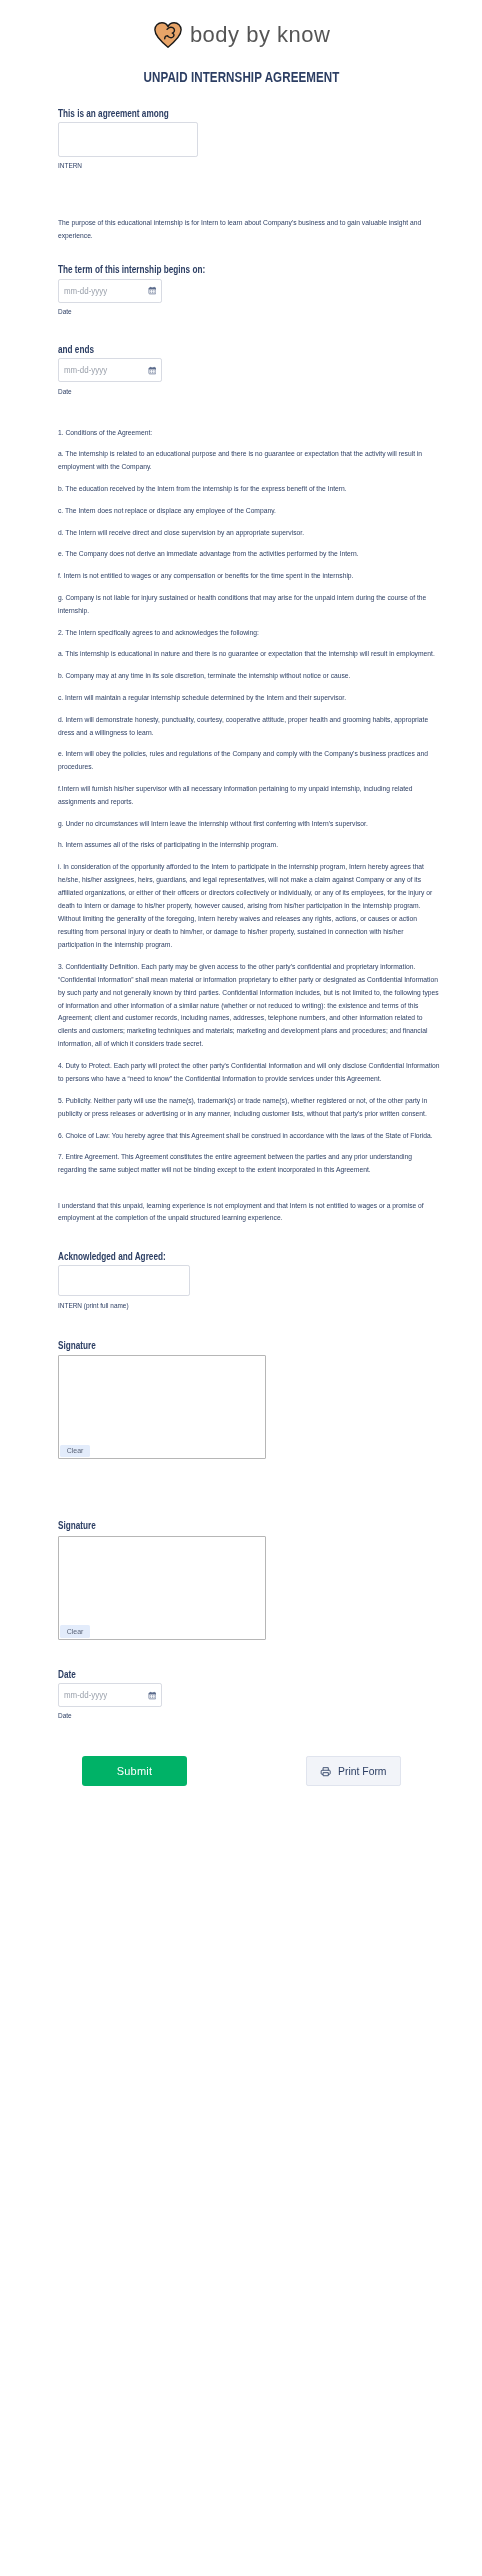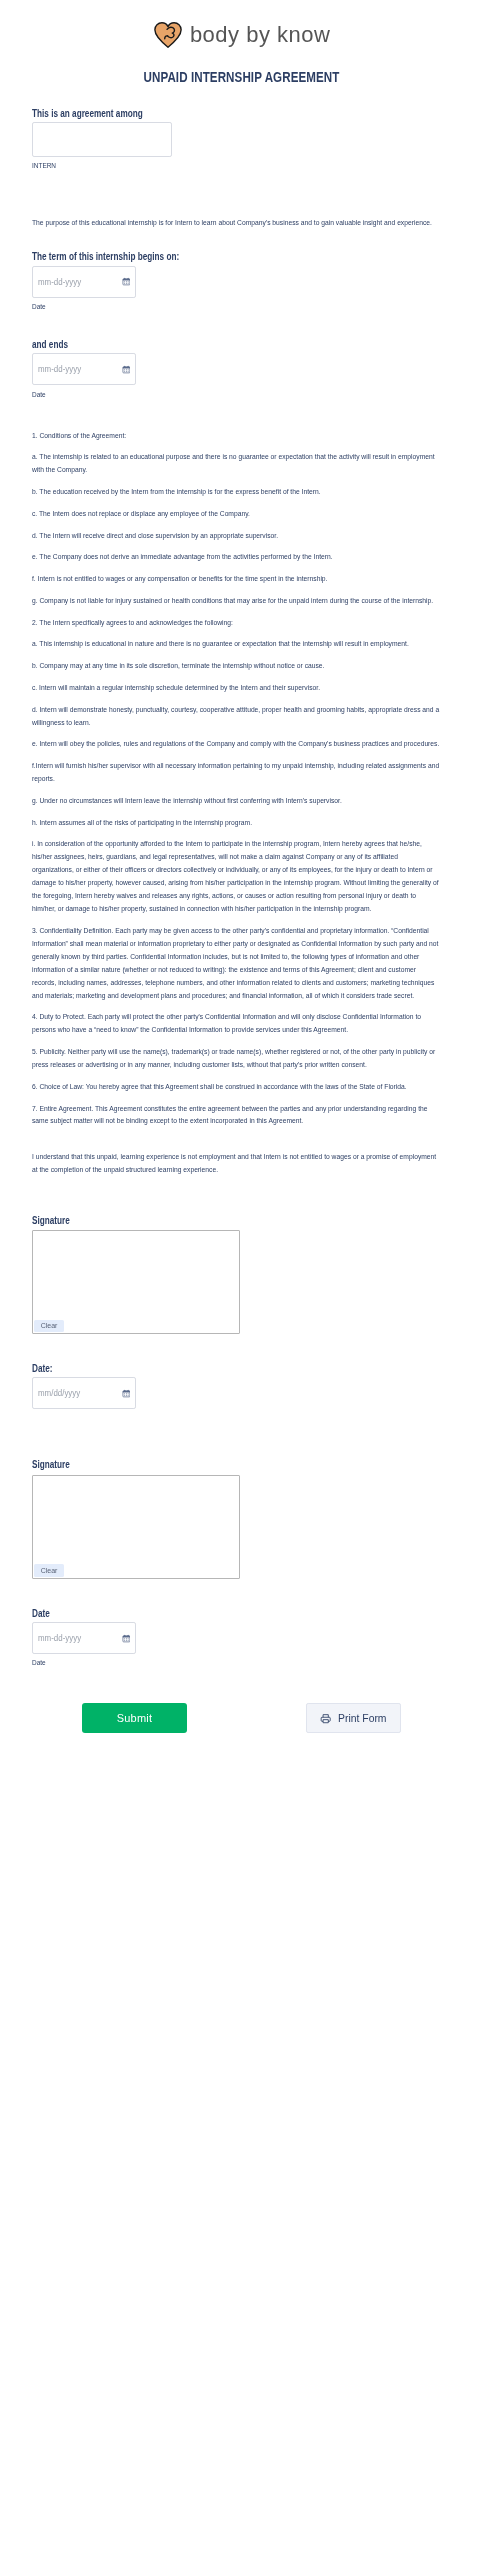--- a/index.html
+++ b/index.html
@@ -45,21 +45,21 @@
     font-size: 14.5px;
     letter-spacing: 0.1px;
     margin: 18.7px 0 0 0;
     transform: scaleX(0.80);
     transform-origin: center;
     white-space: nowrap;
   }
 
   
   .content {
-    padding-left: 32px;
+    padding-left: 58px;
     padding-right: 42px;
     padding-top: 23px;
   }
 
   .field-block { margin-bottom: 17.6px; }
 
   .q-label {
     color: #2c3e63;
     font-weight: bold;
     font-size: 10px;
@@ -88,21 +88,21 @@
     font-size: 7.5px;
     margin-top: 4.2px;
     transform: scaleX(0.86);
     transform-origin: left center;
     white-space: nowrap;
   }
 
   
   .date-input {
     width: 104px;
-    height: 32px;
+    height: 24px;
     border: 0.5px solid #d8dbe3;
     border-radius: 2.1px;
     background: #fff;
     display: flex;
     align-items: center;
     padding: 0 4.7px;
   }
   .date-ph {
     flex: 1;
     color: #9aa0ab;
@@ -305,52 +305,37 @@
       </div>
 
     <div style="height:13.5px"></div>
 
     <div class="body-text">
       <p>I understand that this unpaid, learning experience is not employment and that Intern is not entitled to wages or a promise of employment at the completion of the unpaid structured learning experience.</p>
     </div>
 
     <div style="height:16.6px"></div>
 
+    <div class="field-block">
+      <div class="q-label">Acknowledged and Agreed:</div>
+      <input class="text-input" type="text" style="width: 132px; height: 31px;" value="">
+      <div class="sub-label">INTERN (print full name)</div>
+    </div>
 
     <div style="height:12.5px"></div>
 
     <div class="field-block">
       <div class="sig-label">Signature</div>
       <div class="sig-pad">
         <button class="clear-btn">Clear</button>
       </div>
     </div>
 
     <div style="height:11.4px"></div>
 
-    <div class="field-block">
-      <div class="q-label">Date:</div>
-      <div class="date-input">
-        <span class="date-ph">mm/dd/yyyy</span>
-        <span>
-          <svg class="cal-icon" viewBox="0 0 24 24" xmlns="http://www.w3.org/2000/svg" fill="#5b6b8c">
-            <rect x="2.5" y="5" width="19" height="16.5" rx="2" fill="none" stroke="#5b6b8c" stroke-width="2"></rect>
-            <rect x="2.5" y="5" width="19" height="4.5" fill="#5b6b8c"></rect>
-            <rect x="6" y="2" width="2.6" height="5" rx="1.1" fill="#5b6b8c"></rect>
-            <rect x="15.4" y="2" width="2.6" height="5" rx="1.1" fill="#5b6b8c"></rect>
-            <rect x="6" y="12" width="2.4" height="2.2"></rect>
-              <rect x="10.8" y="12" width="2.4" height="2.2"></rect>
-            <rect x="15.6" y="12" width="2.4" height="2.2"></rect>
-            <rect x="6" y="16" width="2.4" height="2.2"></rect>
-              <rect x="10.8" y="16" width="2.4" height="2.2"></rect>
-            <rect x="15.6" y="16" width="2.4" height="2.2"></rect>
-          </svg>
-        </span>
-      </div>
-    </div>
 
     <div style="height:20px"></div>
 
 
     <div style="height:12.5px"></div>
 
     <div class="field-block">
       <div class="sig-label">Signature</div>
       <div class="sig-pad">
         <button class="clear-btn">Clear</button>

